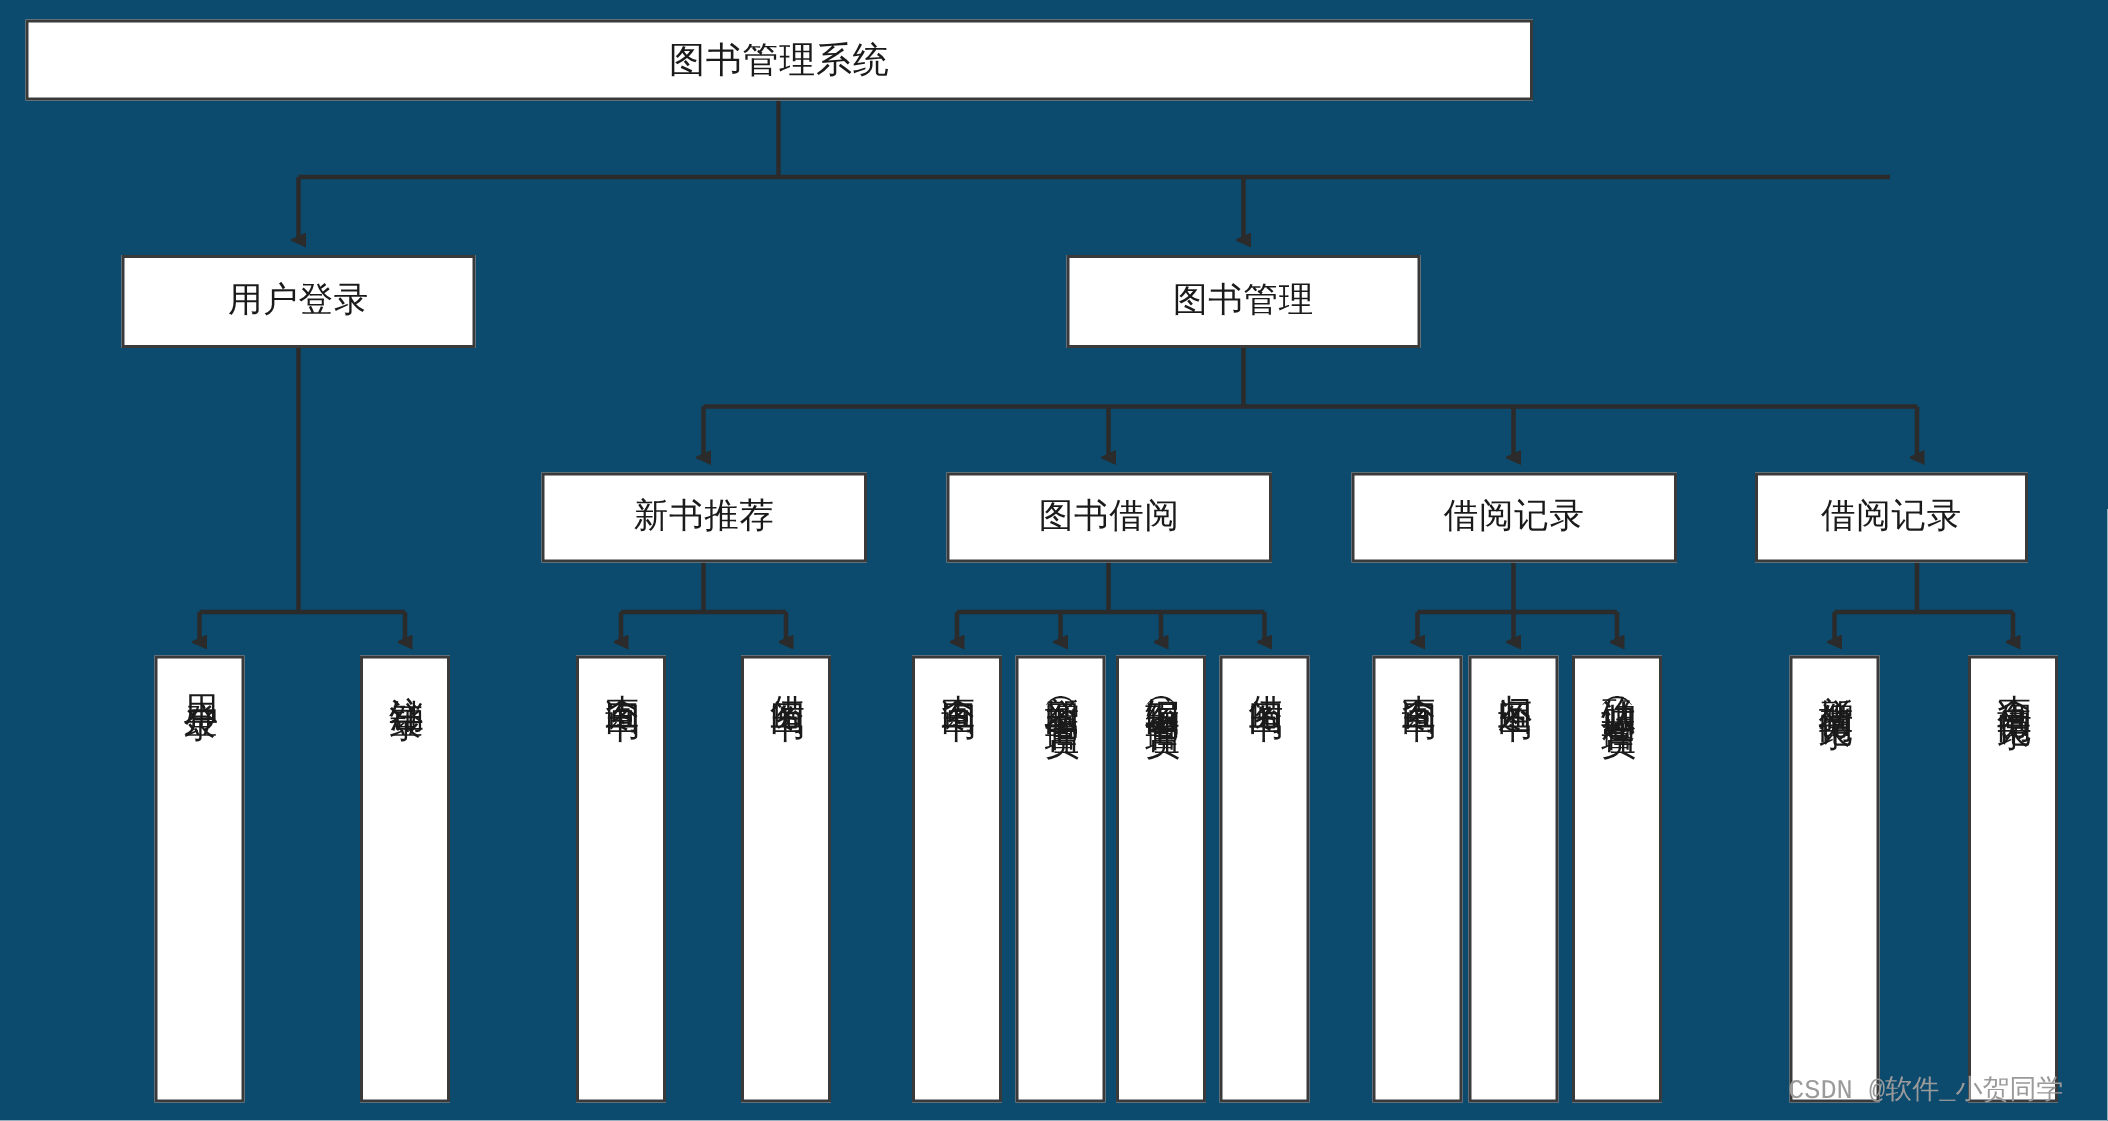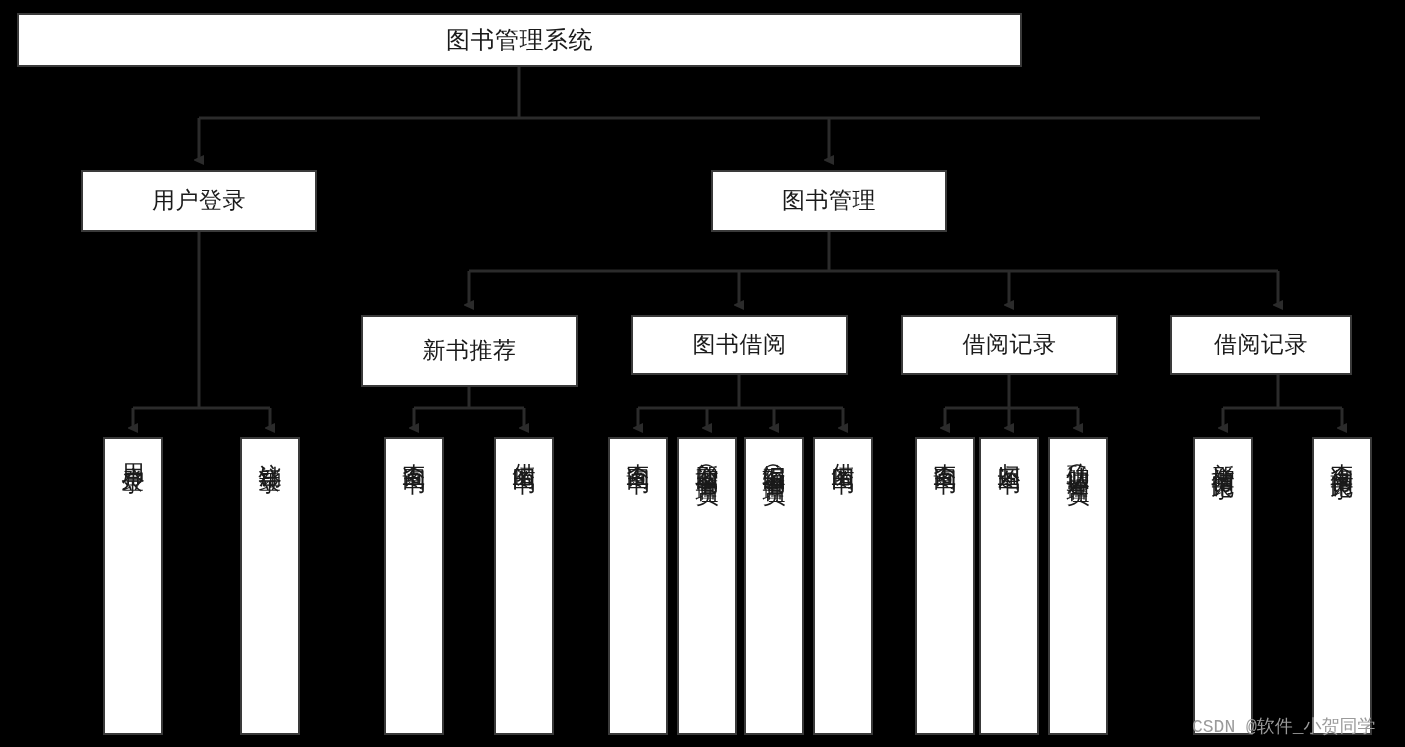--- a/index.html
+++ b/index.html
@@ -8,21 +8,21 @@
     padding: 0;
     background: #ffffff;
   }
   body {
     font-family: "DejaVu Sans", "Liberation Sans", sans-serif;
   }
   #canvas {
     position: relative;
     width: 1405px;
     height: 747px;
-    background: #000000;
+    background: #0c4a6e;
     overflow: hidden;
   }
   #edges {
     position: absolute;
     left: 0;
     top: 0;
     width: 1405px;
     height: 747px;
     pointer-events: none;
   }
@@ -130,21 +130,21 @@
     <span class="label">图书管理系统</span>
   </div>
 
   <div class="node horizontal" style="left:81px; top:170px; width:236px; height:62px;">
     <span class="label">用户登录</span>
   </div>
   <div class="node horizontal" style="left:711px; top:170px; width:236px; height:62px;">
     <span class="label">图书管理</span>
   </div>
 
-  <div class="node horizontal" style="left:361px; top:315px; width:217px; height:72px;">
+  <div class="node horizontal" style="left:361px; top:315px; width:217px; height:60px;">
     <span class="label">新书推荐</span>
   </div>
   <div class="node horizontal" style="left:631px; top:315px; width:217px; height:60px;">
     <span class="label">图书借阅</span>
   </div>
   <div class="node horizontal" style="left:901px; top:315px; width:217px; height:60px;">
     <span class="label">借阅记录</span>
   </div>
   <div class="node horizontal" style="left:1170px; top:315px; width:182px; height:60px;">
     <span class="label">借阅记录</span>

